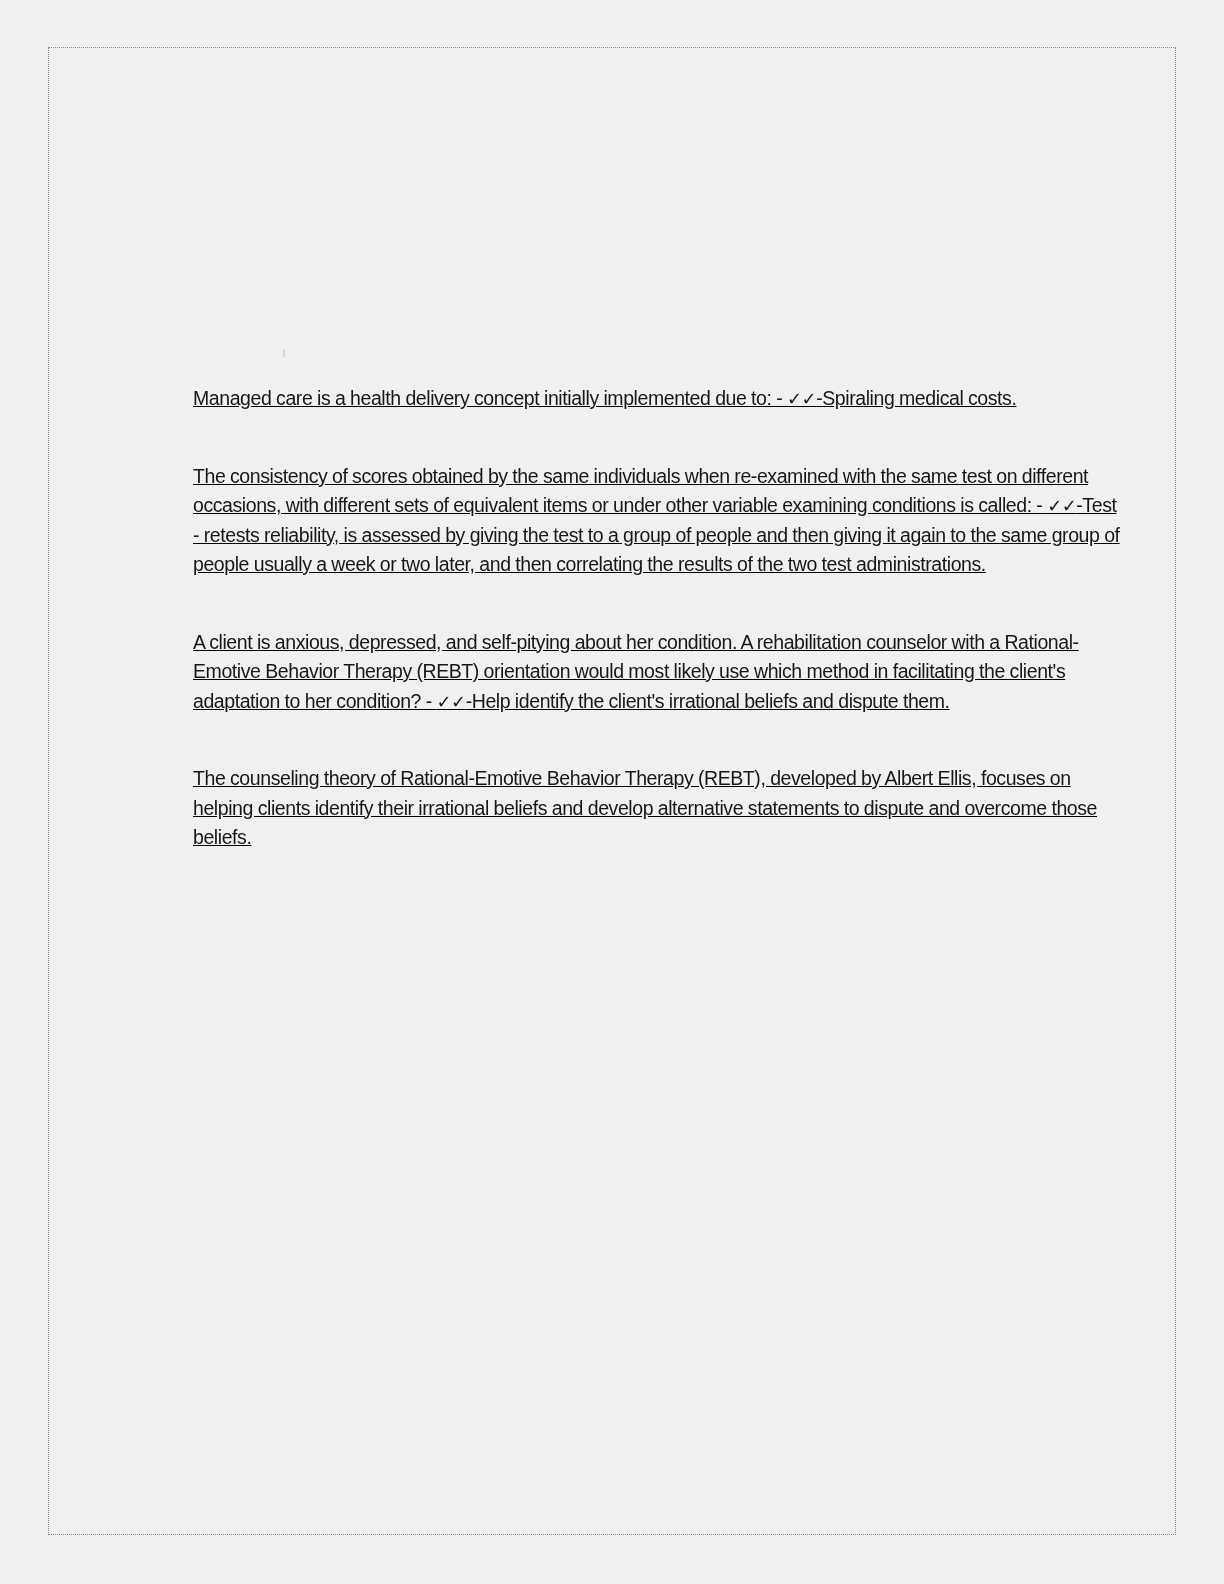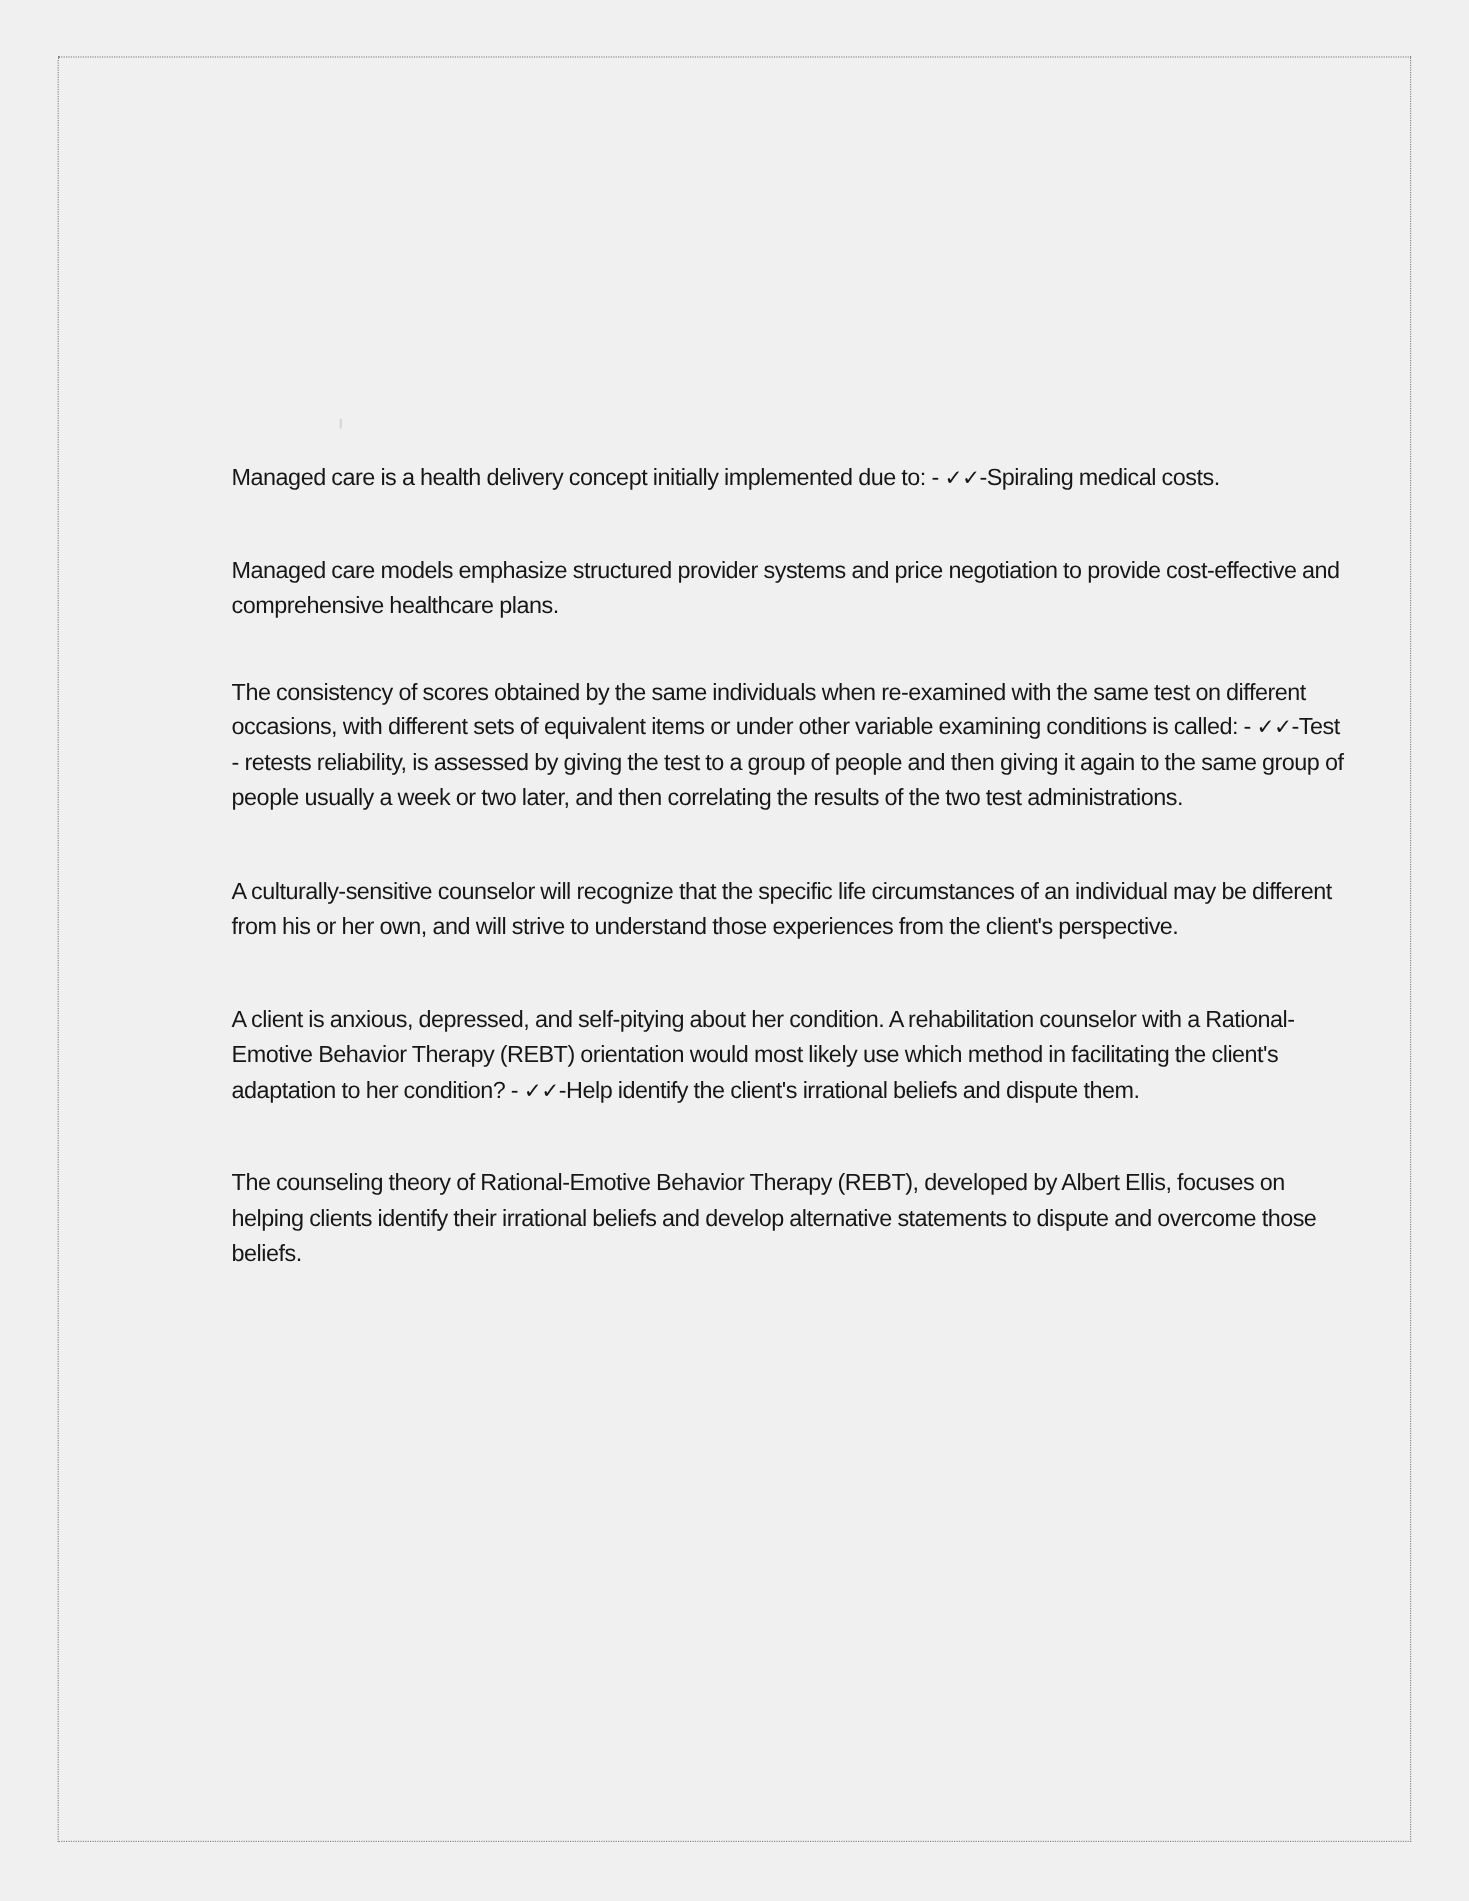--- a/index.html
+++ b/index.html
@@ -73,20 +73,21 @@
     height: 8px;
     background: #d8d8d8;
   }
 
   
   .body-content {
     position: absolute;
     left: 144px;
     top: 336px;
     width: 934px;
+    text-decoration: underline;
   }
   .para {
     margin: 0 0 42px 0;
     font-family: "Liberation Sans", sans-serif;
     font-size: 19.5px;
     line-height: 29.5px;
     color: #171717;
     letter-spacing: -0.42px;
     word-spacing: -0.3px;
     text-align: left;
@@ -103,20 +104,18 @@
 </head>
 <body>
 
 <div class="page-sheet">
 
 
   <div class="artifact-dot"></div>
 
   <div class="body-content">
     <p class="para para-q">Managed care is a health delivery concept initially implemented due to: - <span class="check">✓✓</span>-Spiraling medical costs.</p>
-    <p class="para">Managed care models emphasize structured provider systems and price negotiation to provide cost-effective and comprehensive healthcare plans.</p>
     <p class="para para-q">The consistency of scores obtained by the same individuals when re-examined with the same test on different occasions, with different sets of equivalent items or under other variable examining conditions is called: - <span class="check">✓✓</span>-Test - retests reliability, is assessed by giving the test to a group of people and then giving it again to the same group of people usually a week or two later, and then correlating the results of the two test administrations.</p>
-    <p class="para para-q">A culturally-sensitive counselor will recognize that the specific life circumstances of an individual may be different from his or her own, and will strive to understand those experiences from the client's perspective.</p>
     <p class="para para-q">A client is anxious, depressed, and self-pitying about her condition. A rehabilitation counselor with a Rational-Emotive Behavior Therapy (REBT) orientation would most likely use which method in facilitating the client's adaptation to her condition? - <span class="check">✓✓</span>-Help identify the client's irrational beliefs and dispute them.</p>
     <p class="para">The counseling theory of Rational-Emotive Behavior Therapy (REBT), developed by Albert Ellis, focuses on helping clients identify their irrational beliefs and develop alternative statements to dispute and overcome those beliefs.</p>
   </div>
 
 </div>
 
 </body></html>

